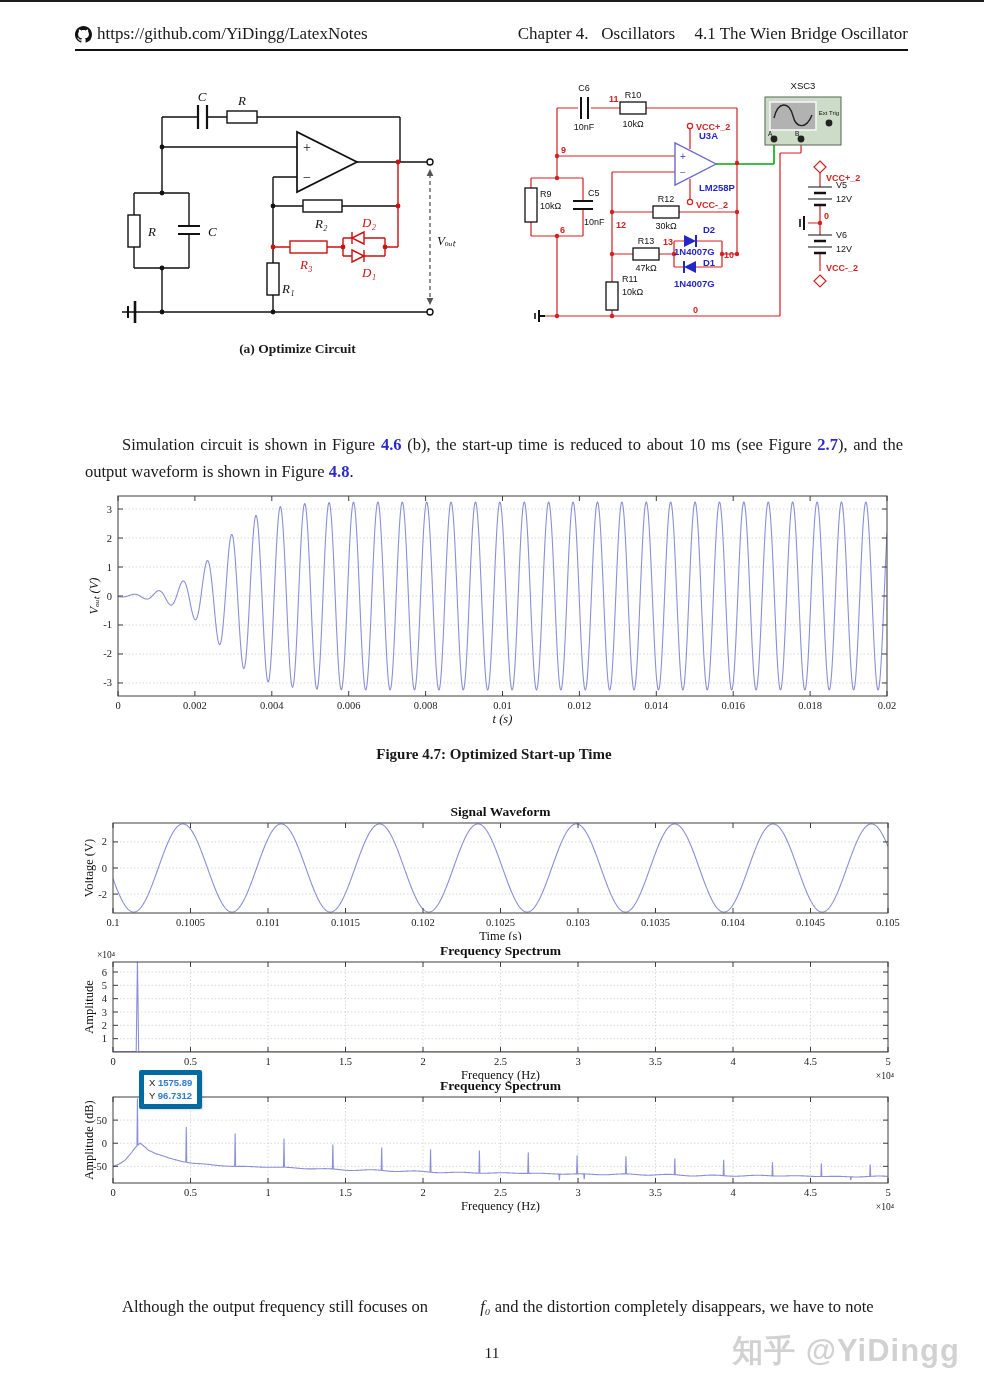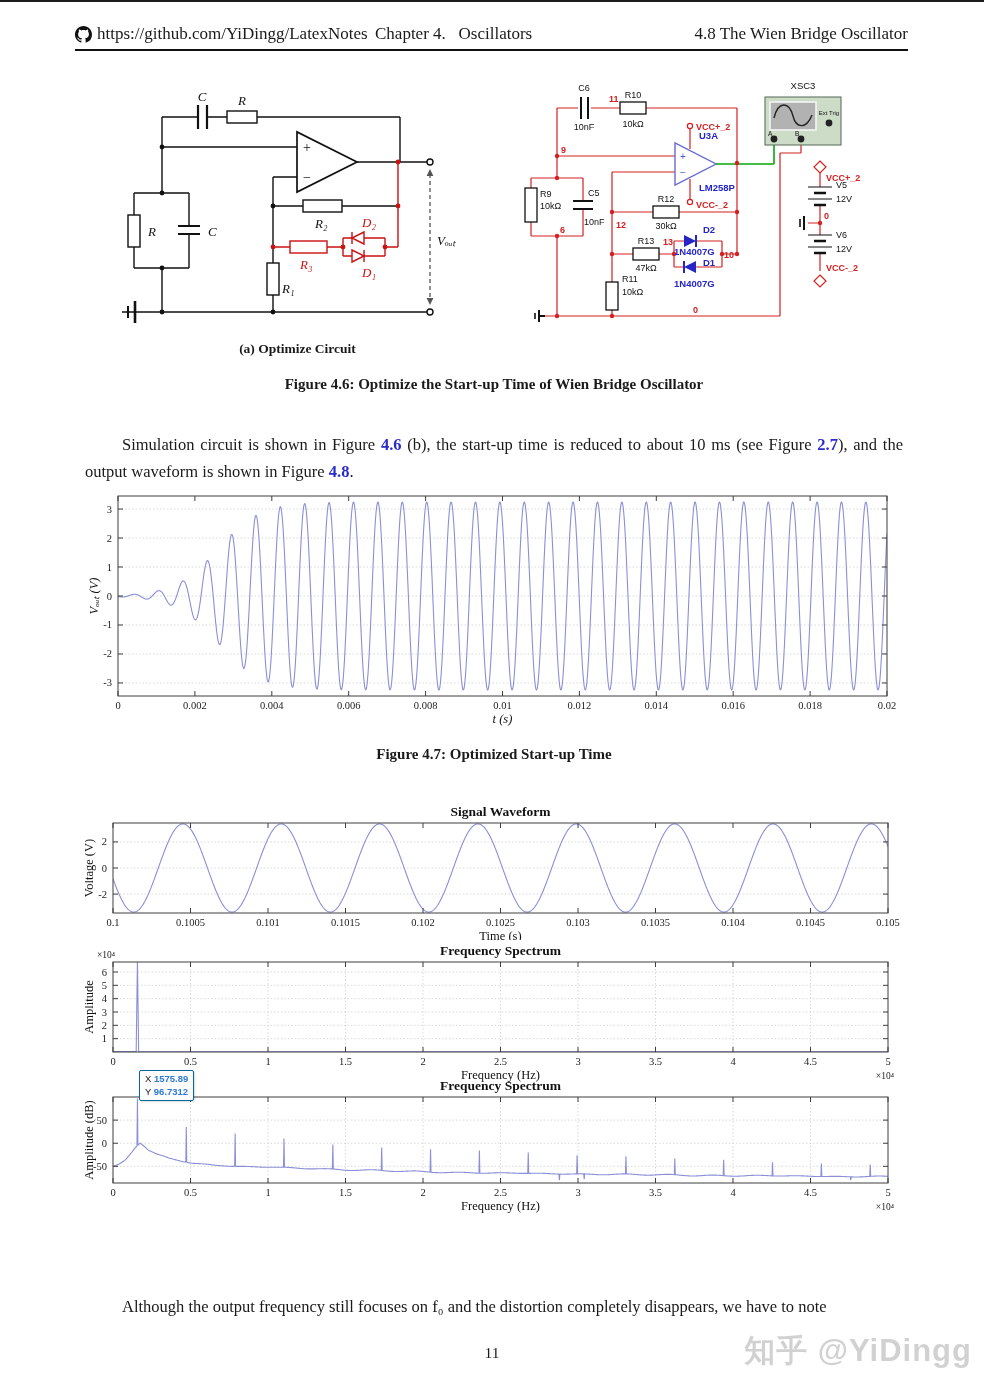--- a/index.html
+++ b/index.html
@@ -2,59 +2,59 @@
 <html><head>
 <meta charset="utf-8">
 <style>
   html,body{margin:0;padding:0;background:#888;}
   .page{position:relative;width:984px;height:1397px;background:#ffffff;overflow:hidden;
         font-family:"Liberation Serif",serif;color:#1a1a1a;}
   .topline{position:absolute;left:0;top:0;width:100%;height:2px;background:#1c1c1c;}
   
   .hdr{position:absolute;left:75px;top:24px;width:833px;height:24px;font-size:17px;}
   .hdr .left{position:absolute;left:0;top:0;display:flex;align-items:center;gap:5px;}
-  .hdr .center{position:absolute;left:300px;width:300px;text-align:left;top:0;}
+  .hdr .center{position:absolute;left:300px;width:300px;text-align:right;top:0;}
   .hdr .right{position:absolute;right:0;top:0;}
   .hdrule{position:absolute;left:75px;top:49px;width:833px;height:2.2px;background:#111;}
   .gh{width:17px;height:17px;display:inline-block;}
   
   .subcap{position:absolute;font-weight:bold;font-size:13.5px;text-align:center;}
   .figcap{position:absolute;left:85px;width:818px;text-align:center;font-weight:bold;font-size:15px;}
   .para{position:absolute;left:85px;width:818px;font-size:16.5px;line-height:27px;text-align:justify;}
   .indent{display:inline-block;width:37px;}
   a.ref{color:#2b2bcc;text-decoration:none;cursor:pointer;font-weight:bold;}
-  .math{}
+  .math{font-style:italic;margin-left:48px;}
   svg text{font-family:"Liberation Serif",serif;}
   svg.schematic-b text{font-family:"Liberation Sans",sans-serif;}
   .chartbox{position:absolute;left:85px;width:820px;}
-  .datatip{position:absolute;left:54px;top:-10px;z-index:6;background:#fcfcfc;border:1px solid #0369a1;
+  .datatip{position:absolute;left:54px;top:-10px;z-index:6;background:#fcfcfc;border:5px solid #0369a1;
            border-radius:2px;padding:1px 5px 2px 5px;font-family:"Liberation Sans",sans-serif;
            font-size:9.5px;line-height:13px;color:#222;box-shadow:1px 1px 2px rgba(0,0,0,.15);}
   .datatip b{color:#2e7bd6;font-weight:bold;}
   .pagenum{position:absolute;left:0;top:1344px;width:984px;text-align:center;font-size:15.5px;}
-  .watermark{position:absolute;right:12px;top:1330px;font-family:"Liberation Sans",sans-serif;
+  .watermark{position:absolute;right:24px;top:1330px;font-family:"Liberation Sans",sans-serif;
              font-size:31px;font-weight:bold;color:rgba(0,0,0,0.18);letter-spacing:1px;}
 </style>
 </head>
 <body>
 
 <div class="page">
   <div class="topline"></div>
 
   <div class="hdr">
     <span class="left">
       <span class="gh">
         <svg viewBox="0 0 16 16" width="17" height="17">
             <path fill="#111" d="M8 0C3.58 0 0 3.58 0 8c0 3.54 2.29 6.53 5.47 7.59.4.07.55-.17.55-.38 0-.19-.01-.82-.01-1.49-2.01.37-2.53-.49-2.69-.94-.09-.23-.48-.94-.82-1.13-.28-.15-.68-.52-.01-.53.63-.01 1.08.58 1.23.82.72 1.21 1.87.87 2.33.66.07-.52.28-.87.51-1.07-1.78-.2-3.64-.89-3.64-3.95 0-.87.31-1.59.82-2.15-.08-.2-.36-1.02.08-2.12 0 0 .67-.21 2.2.82.64-.18 1.32-.27 2-.27s1.36.09 2 .27c1.53-1.04 2.2-.82 2.2-.82.44 1.1.16 1.92.08 2.12.51.56.82 1.27.82 2.15 0 3.07-1.87 3.75-3.65 3.95.29.25.54.73.54 1.48 0 1.07-.01 1.93-.01 2.2 0 .21.15.46.55.38A8.01 8.01 0 0 0 16 8c0-4.42-3.58-8-8-8z"></path>
           </svg>
       </span>
       <span>https://github.com/YiDingg/LatexNotes</span>
     </span>
     <span class="center">Chapter 4.  Oscillators</span>
-    <span class="right">4.8 The Wien Bridge Oscillator</span>
+    <span class="right">4.1 The Wien Bridge Oscillator</span>
   </div>
   <div class="hdrule"></div>
 
   <svg class="schematic-a" style="position:absolute;left:100px;top:75px" width="395" height="268" viewBox="0 0 395 268">
     <g stroke="#111" stroke-width="1.4" fill="none">
       <path d="M62,42 H98 M107,42 H127 M157,42 H300 M300,42 V87"></path>
       <path d="M98,30 V54 M107,30 V54" stroke-width="2.2"></path>
       <rect x="127" y="36" width="30" height="12" fill="#fff"></rect>
       <path d="M62,42 V118 M62,72 H197"></path>
       <path d="M34,118 H89 M34,193 H89 M34,118 V140 M34,172 V193 M89,118 V151 M89,159 V193 M62,193 V237"></path>
@@ -243,21 +243,20 @@
       <text x="176" y="180">1N4007G</text>
       <text x="205" y="191">D1</text>
       <text x="176" y="212">1N4007G</text>
     </g>
     <g font-size="10" fill="#5555bb" font-family="'DejaVu Sans',sans-serif">
       <text x="182" y="85">+</text>
       <text x="182" y="101">−</text>
     </g>
   </svg>
 
-  <div class="figcap" style="top:376px">Figure 4.6: Optimize the Start-up Time of Wien Bridge Oscillator</div>
 
   <p class="para" style="top:414px">
     <span class="indent"></span><span>Simulation circuit is shown in Figure </span><a class="ref">4.6</a><span> (b), the start-up time is reduced to about 10 ms (see Figure </span><a class="ref">2.7</a><span>), and the output waveform is shown in Figure </span><a class="ref">4.8</a><span>.</span>
   </p>
 
   <div class="chartbox" style="top:490px;height:240px">
     <svg class="chart" width="820" height="240">
         <rect x="33" y="6" width="769" height="200" fill="#fff"></rect>
         <line x1="33" x2="802" y1="192.95652173913044" y2="192.95652173913044" stroke="#cfcfcf" stroke-width="0.8" stroke-dasharray="1.5,2"></line>
         <line x1="33" x2="802" y1="163.97101449275362" y2="163.97101449275362" stroke="#cfcfcf" stroke-width="0.8" stroke-dasharray="1.5,2"></line>

